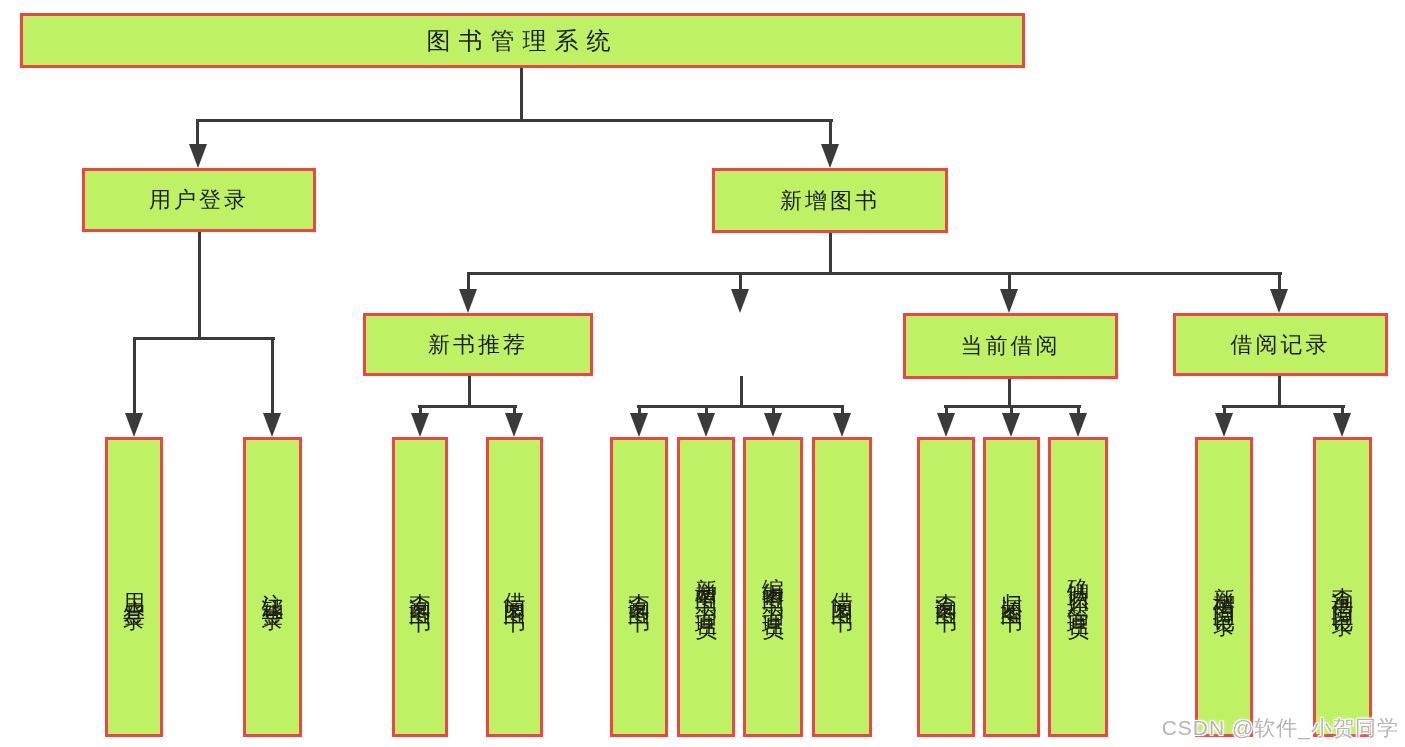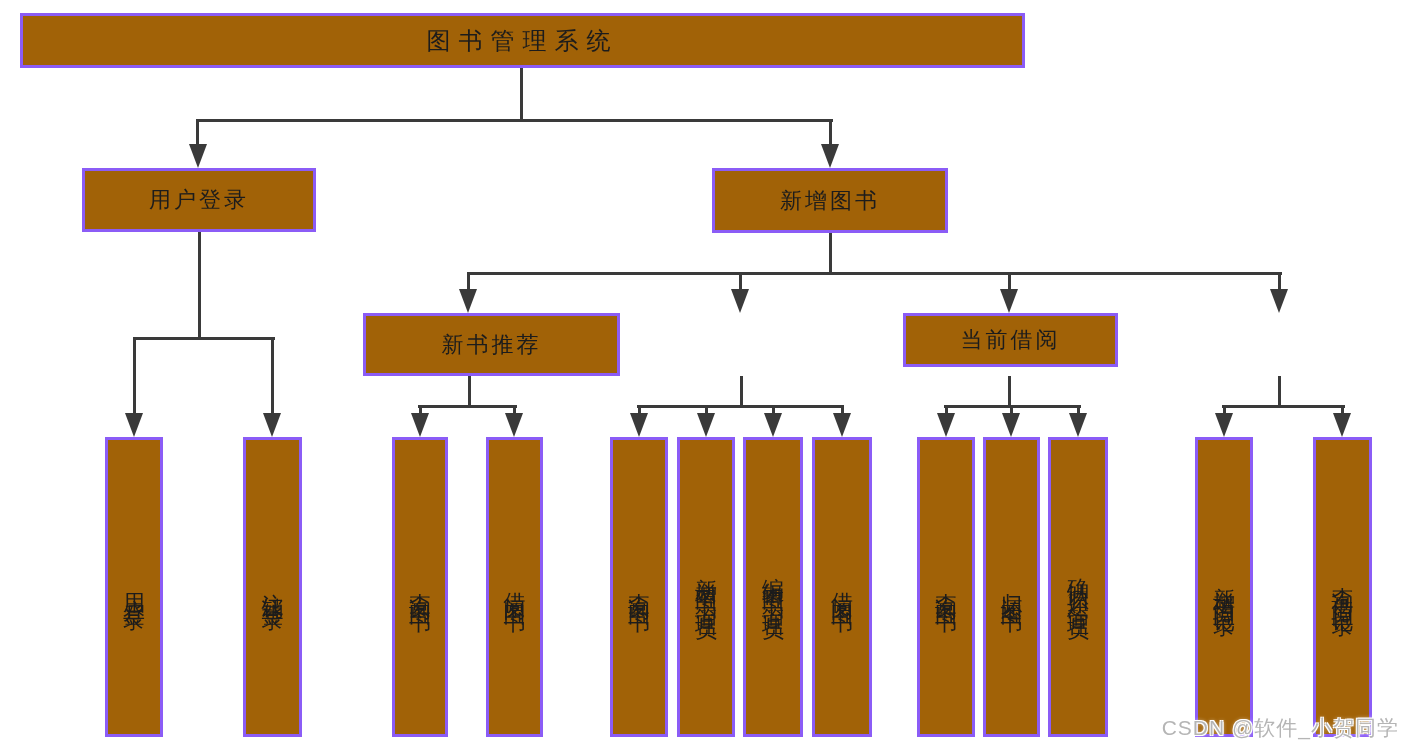--- a/index.html
+++ b/index.html
@@ -3,33 +3,33 @@
 <meta charset="utf-8">
 <style>
   * { margin:0; padding:0; box-sizing:border-box; }
   html,body { background:#ffffff; }
   .canvas {
     position:relative; width:1405px; height:747px; background:#ffffff;
     font-family:"Liberation Sans","DejaVu Sans",sans-serif; overflow:hidden;
   }
   
   .node {
-    position:absolute; border:3px solid #8b5cf6; background:#a16207;
+    position:absolute; border:3px solid #ef4444; background:#bef264;
     display:flex; align-items:center; justify-content:center; color:#1c1c1c;
   }
   .lbl  { font-size:22px; letter-spacing:3px; white-space:nowrap; }
   .n-root .lbl { font-size:24px; letter-spacing:8px; }
   .vlbl { writing-mode:vertical-rl; font-size:22px; letter-spacing:6px; line-height:1; }
 
   .n-root { left:20px;  top:13px;  width:1005px; height:55px; }
   .n-ul   { left:82px;  top:168px; width:234px;  height:64px; }
   .n-bm   { left:712px; top:168px; width:236px;  height:65px; }
-  .n-a    { left:363px;  top:313px; width:257px; height:63px; }
+  .n-a    { left:363px;  top:313px; width:230px; height:63px; }
   .n-b    { left:633px;  top:313px; width:218px; height:63px; }
-  .n-c    { left:903px;  top:313px; width:215px; height:54px; }
+  .n-c    { left:903px;  top:313px; width:215px; height:66px; }
   .n-d    { left:1173px; top:313px; width:215px; height:63px; }
 
   .leaf { top:437px; height:300px; }
   .l-a1 { left:105px;  width:58px; }
   .l-a2 { left:243px;  width:59px; }
   .l-b1 { left:392px;  width:56px; }
   .l-b2 { left:486px;  width:57px; }
   .l-c1 { left:610px;  width:58px; }
   .l-c2 { left:677px;  width:58px; }
   .l-c3 { left:743px;  width:60px; }
@@ -182,20 +182,23 @@
   <div class="node n-bm">
     <span class="lbl">新增图书</span>
   </div>
 
   <div class="node n-a">
     <span class="lbl">新书推荐</span>
   </div>
   <div class="node n-c">
     <span class="lbl">当前借阅</span>
   </div>
+  <div class="node n-d">
+    <span class="lbl">借阅记录</span>
+  </div>
 
   <div class="node leaf l-a1">
     <span class="vlbl">用户登录</span>
   </div>
   <div class="node leaf l-a2">
     <span class="vlbl">注销登录</span>
   </div>
 
   <div class="node leaf l-b1">
     <span class="vlbl">查询图书</span>

